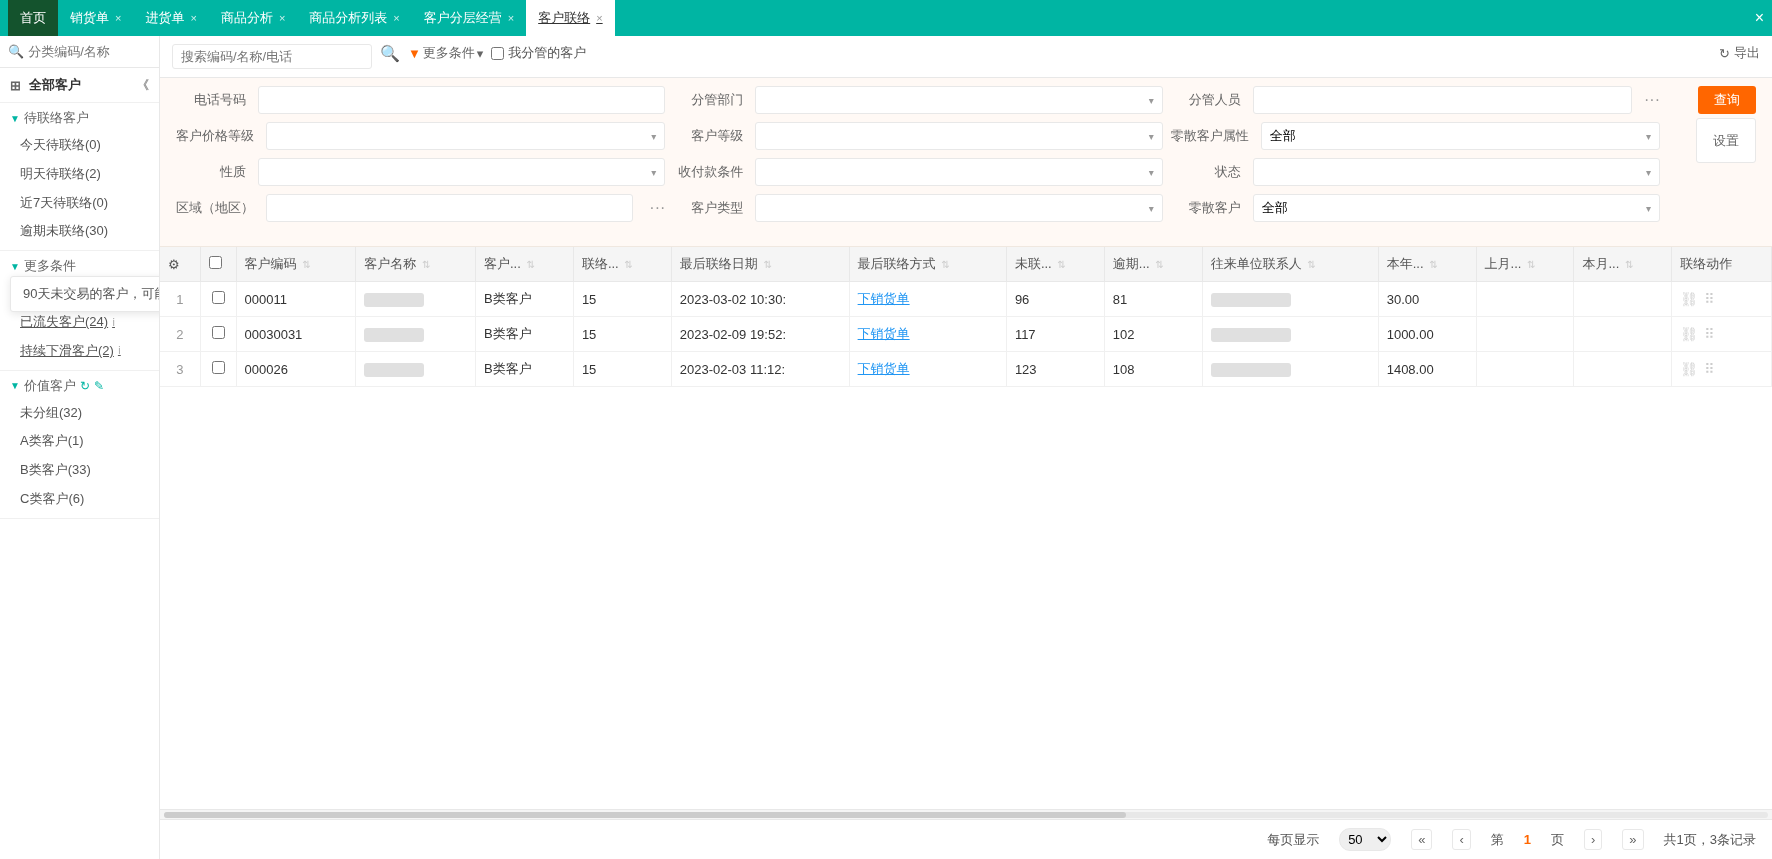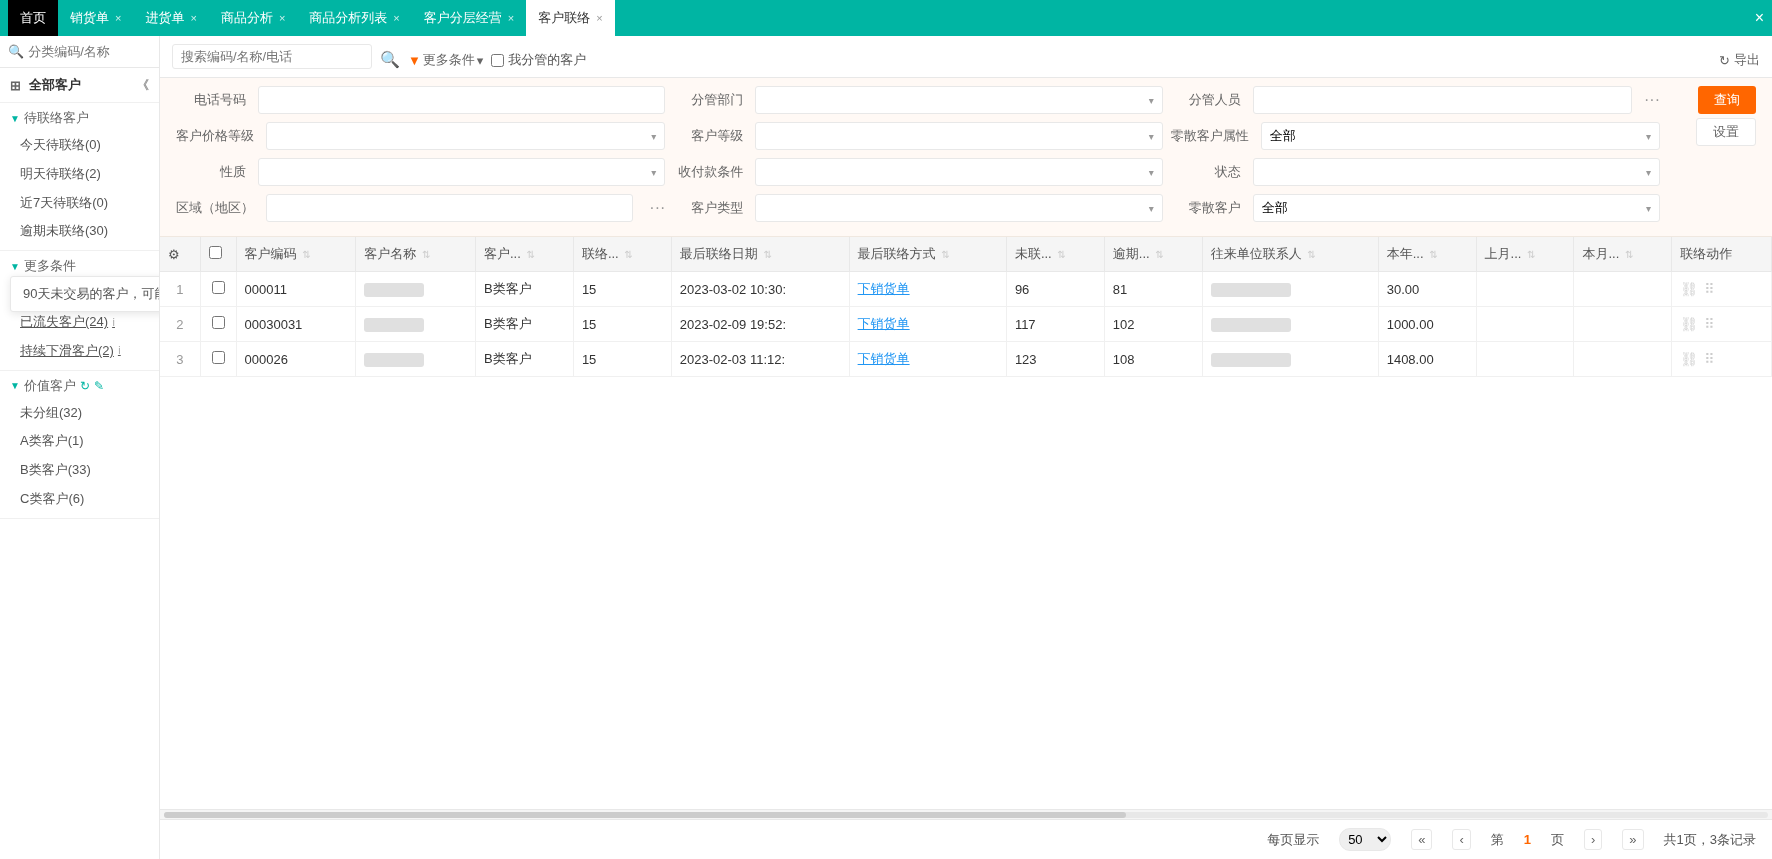--- a/index.html
+++ b/index.html
@@ -18,22 +18,22 @@
       display: flex;
       align-items: center;
       padding: 0 12px;
       height: 36px;
       cursor: pointer;
       font-size: 13px;
       color: white;
       white-space: nowrap;
       position: relative;
     }
-    .nav-tab.home { background: #000000; }
-    .nav-tab.active { background: white; color: #333; }
+    .nav-tab.home { background: #14532d; }
+    .nav-tab.active { background: white; color: #333; text-decoration: underline; }
     .nav-tab .close-btn {
       margin-left: 6px;
       font-size: 11px;
       color: rgba(255,255,255,0.8);
       cursor: pointer;
     }
     .nav-tab.active .close-btn { color: #999; }
     .nav-spacer { flex: 1; }
     .nav-close-btn { color: white; cursor: pointer; font-size: 16px; }
 
@@ -102,21 +102,21 @@
       flex: 1;
       display: flex;
       flex-direction: column;
       overflow: hidden;
       background: white;
     }
 
     
     .filter-bar {
       display: flex;
-      align-items: flex-end;
+      align-items: flex-start;
       padding: 8px 12px;
       border-bottom: 1px solid #e8e8e8;
       gap: 8px;
     }
     .filter-search-input {
       border: 1px solid #e8e8e8;
       border-radius: 3px;
       padding: 4px 8px;
       width: 200px;
       outline: none;
@@ -158,21 +158,21 @@
       background: #fff9f5;
       border-bottom: 1px solid #f0e8e0;
       padding: 8px 16px;
     }
     .filter-row {
       display: flex;
       align-items: center;
       gap: 8px;
       margin-bottom: 8px;
     }
-    .filter-row:last-child { margin-bottom: 6px; }
+    .filter-row:last-child { margin-bottom: 16px; }
     .filter-field {
       display: flex;
       align-items: center;
       flex: 1;
       gap: 12px;
     }
     .filter-label {
       white-space: nowrap;
       color: #666;
       min-width: 70px;
@@ -223,21 +223,21 @@
       height: 28px;
     }
     .btn-settings {
       background: white;
       color: #666;
       border: 1px solid #e8e8e8;
       border-radius: 3px;
       padding: 4px 16px;
       cursor: pointer;
       font-size: 13px;
-      height: 28px;
+      height: 45px;
     }
 
     
     .tooltip-box {
       position: absolute;
       background: #fff;
       border: 1px solid #e8e8e8;
       border-radius: 3px;
       padding: 8px 12px;
       font-size: 12px;

